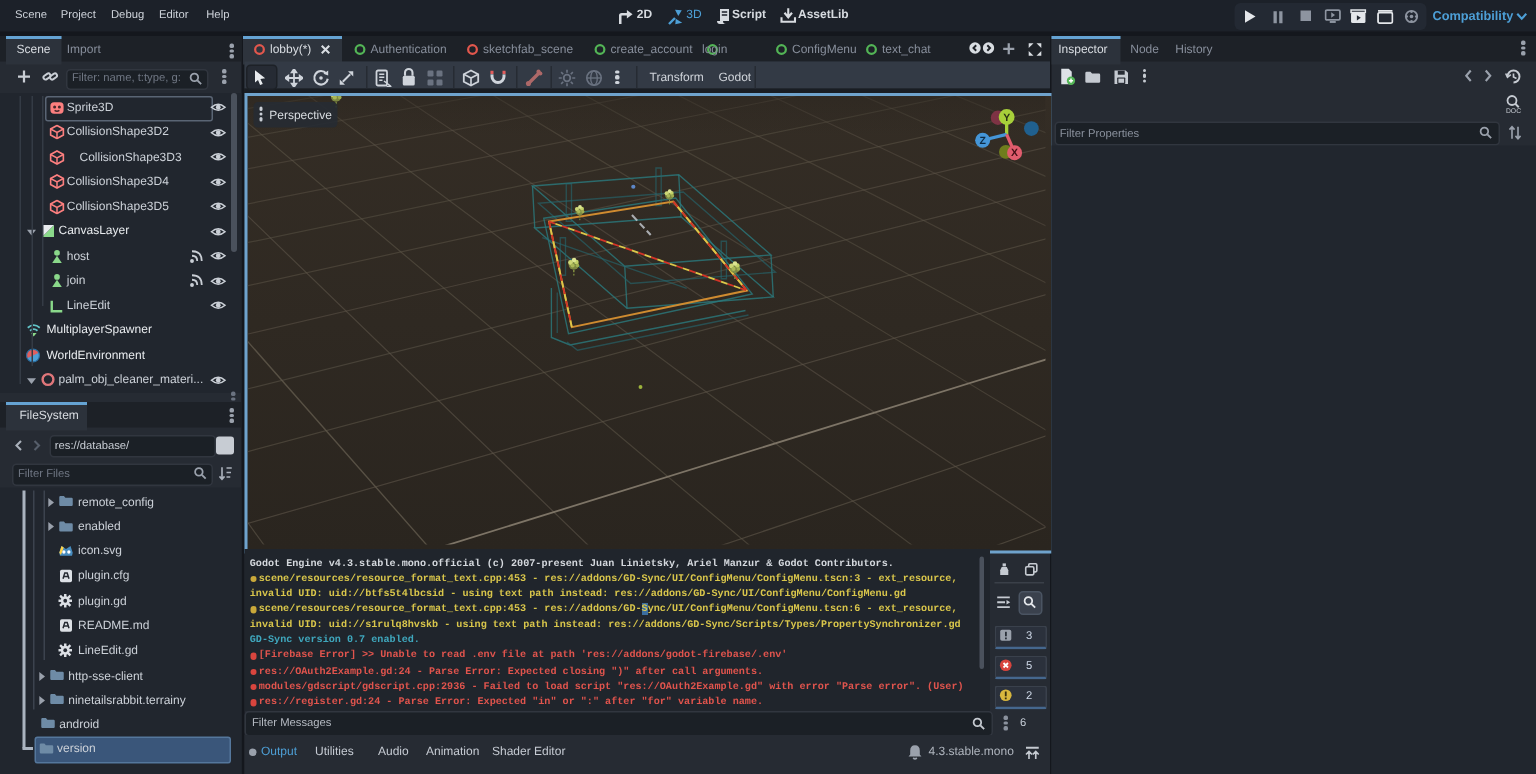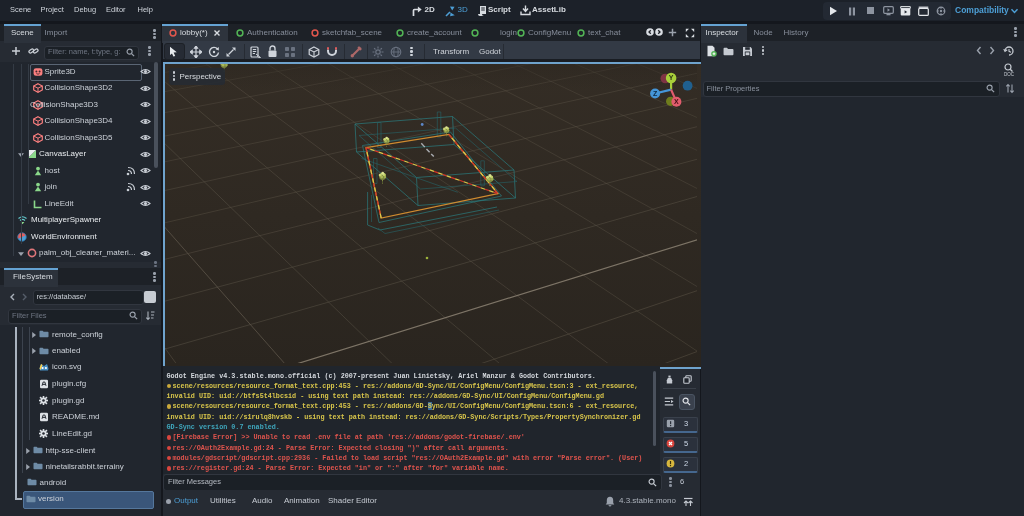--- a/index.html
+++ b/index.html
@@ -121,21 +121,21 @@
   </svg>
 <div class="t" style="left:44.5px;top:83.3px;color:#ccd1d8">CollisionShape3D2</div>
 <svg class="abs" style="left:139.5px;top:83.8px" width="11" height="9" viewBox="0 0 11 9">
     <path d="M1 4.5 Q5.5 0.5 10 4.5 Q5.5 8.5 1 4.5 Z" fill="none" stroke="#c9ced5" stroke-width="1.1"></path>
     <circle cx="5.5" cy="4.5" r="1.6" fill="#c9ced5"></circle>
   </svg>
 <svg class="abs" style="left:33px;top:99.8px" width="10" height="10" viewBox="0 0 10 10">
     <path d="M5 0.7 L9.3 3 L9.3 7 L5 9.3 L0.7 7 L0.7 3 Z" fill="none" stroke="#fc7f7f" stroke-width="1.2"></path>
     <path d="M0.7 3 L5 5.2 L9.3 3 M5 5.2 L5 9.3" fill="none" stroke="#fc7f7f" stroke-width="1"></path>
   </svg>
-<div class="t" style="left:30px;top:99.8px;color:#ccd1d8">CollisionShape3D3</div>
+<div class="t" style="left:53px;top:99.8px;color:#ccd1d8">CollisionShape3D3</div>
 <svg class="abs" style="left:139.5px;top:100.3px" width="11" height="9" viewBox="0 0 11 9">
     <path d="M1 4.5 Q5.5 0.5 10 4.5 Q5.5 8.5 1 4.5 Z" fill="none" stroke="#c9ced5" stroke-width="1.1"></path>
     <circle cx="5.5" cy="4.5" r="1.6" fill="#c9ced5"></circle>
   </svg>
 <svg class="abs" style="left:33px;top:116.3px" width="10" height="10" viewBox="0 0 10 10">
     <path d="M5 0.7 L9.3 3 L9.3 7 L5 9.3 L0.7 7 L0.7 3 Z" fill="none" stroke="#fc7f7f" stroke-width="1.2"></path>
     <path d="M0.7 3 L5 5.2 L9.3 3 M5 5.2 L5 9.3" fill="none" stroke="#fc7f7f" stroke-width="1"></path>
   </svg>
 <div class="t" style="left:44.5px;top:116.3px;color:#ccd1d8">CollisionShape3D4</div>
 <svg class="abs" style="left:139.5px;top:116.8px" width="11" height="9" viewBox="0 0 11 9">
@@ -365,21 +365,21 @@
     <circle cx="4" cy="4" r="2.9" fill="none" stroke="#e2574d" stroke-width="1.5"></circle>
   </svg>
 <div class="t dim" style="left:322px;top:28px">sketchfab_scene</div>
 <svg class="abs" style="left:396px;top:28.5px" width="8" height="8" viewBox="0 0 8 8">
     <circle cx="4" cy="4" r="2.9" fill="none" stroke="#53b556" stroke-width="1.5"></circle>
   </svg>
 <div class="t dim" style="left:407px;top:28px">create_account</div>
 <svg class="abs" style="left:471px;top:28.5px" width="8" height="8" viewBox="0 0 8 8">
     <circle cx="4" cy="4" r="2.9" fill="none" stroke="#53b556" stroke-width="1.5"></circle>
   </svg>
-<div class="t dim" style="left:500px;top:28px">login</div>
+<div class="t dim" style="left:468px;top:28px">login</div>
 <svg class="abs" style="left:517px;top:28.5px" width="8" height="8" viewBox="0 0 8 8">
     <circle cx="4" cy="4" r="2.9" fill="none" stroke="#53b556" stroke-width="1.5"></circle>
   </svg>
 <div class="t dim" style="left:528px;top:28px">ConfigMenu</div>
 <svg class="abs" style="left:577px;top:28.5px" width="8" height="8" viewBox="0 0 8 8">
     <circle cx="4" cy="4" r="2.9" fill="none" stroke="#53b556" stroke-width="1.5"></circle>
   </svg>
 <div class="t dim" style="left:588px;top:28px">text_chat</div>
 <svg class="abs" style="left:646px;top:28px" width="8" height="8" viewBox="0 0 8 8">
     <circle cx="4" cy="4" r="3.8" fill="#d9dde2"></circle>

